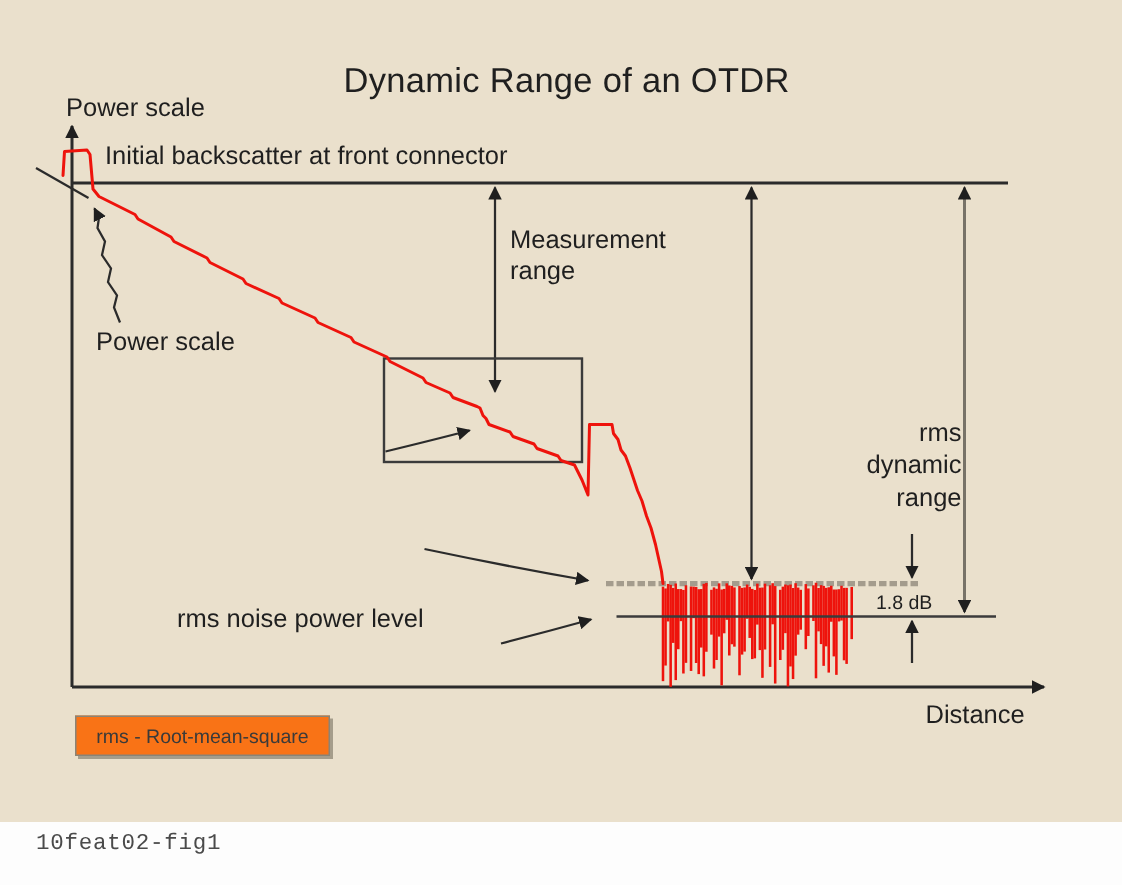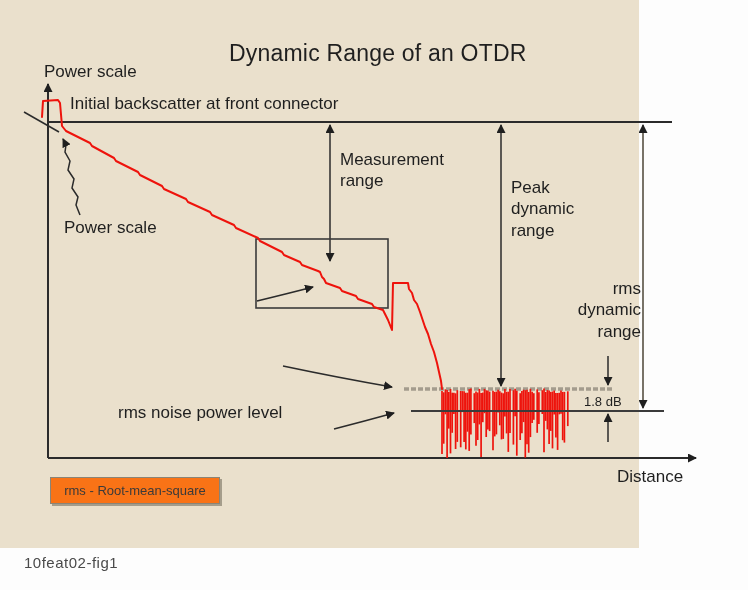--- a/index.html
+++ b/index.html
@@ -2,33 +2,33 @@
 <html><head>
 <meta charset="utf-8">
 <style>
   html,body{margin:0;padding:0;}
   body{
     width:748px;height:590px;position:relative;overflow:hidden;
     background:#fdfdfd;
     font-family:"Liberation Sans","DejaVu Sans",sans-serif;
     color:#1f1f1f;
   }
-  .canvas{position:absolute;left:0;top:0;width:639px;height:548px;background:#eae0cc;}
+  .canvas{position:absolute;left:0;top:0;width:748px;height:548px;background:#eae0cc;}
   .canvas svg{position:absolute;left:0;top:0;}
   .lbl{position:absolute;font-size:17px;line-height:1.25;white-space:nowrap;}
   .wrap{white-space:normal;}
   .title{position:absolute;left:229px;top:40px;font-size:23px;font-weight:500;letter-spacing:.2px;white-space:nowrap;}
   .small{font-size:13px;}
   .legend-box{
     position:absolute;left:50px;top:477px;width:168px;height:20px;
     background:#f97316;border:1px solid #8a8476;box-shadow:2px 2px 0 0 #a59d8b;
     font-size:13px;color:#3a3a3a;text-align:center;padding-top:5px;white-space:nowrap;
   }
   .footer{position:absolute;left:0;top:548px;width:748px;height:42px;background:#fdfdfd;}
-  .caption{position:absolute;left:24px;top:6px;font-size:15px;color:#4a4a4a;letter-spacing:.5px;}
+  .caption{position:absolute;left:24px;top:6px;font-size:15px;color:#4a4a4a;letter-spacing:.5px;font-family:Liberation Mono, monospace;}
 </style>
 </head>
 <body>
 
 <div class="canvas">
 
   <svg width="748" height="548" viewBox="0 0 748 548">
     <defs>
       <marker id="ah" markerUnits="userSpaceOnUse" markerWidth="9" markerHeight="9" viewBox="0 0 9 9" refX="8" refY="4.5" orient="auto">
         <path d="M0,0 L9,4.5 L0,9 z" fill="#1f1f1f"></path>
@@ -157,21 +157,20 @@
   <div class="title">Dynamic Range of an OTDR</div>
 
   <div class="lbl" style="left:44px;top:61px;">Power scale</div>
 
   <div class="lbl" style="left:70px;top:93px;">Initial backscatter at front connector</div>
 
   <div class="lbl" style="left:64px;top:217px;">Power scale</div>
 
   <div class="lbl wrap" style="left:340px;top:149px;width:130px;">Measurement range</div>
 
-  <div class="lbl wrap" style="left:511px;top:177px;width:80px;">Peak dynamic range</div>
 
   <div class="lbl wrap" style="left:567px;top:258px;width:74px;text-align:right;margin-top:20px;">rms dynamic range</div>
 
 
 
   <div class="lbl" style="left:118px;top:402px;">rms noise power level</div>
 
   <div class="lbl small" style="left:584px;top:394px;">1.8 dB</div>
 
   <div class="lbl" style="left:617px;top:466px;">Distance</div>

